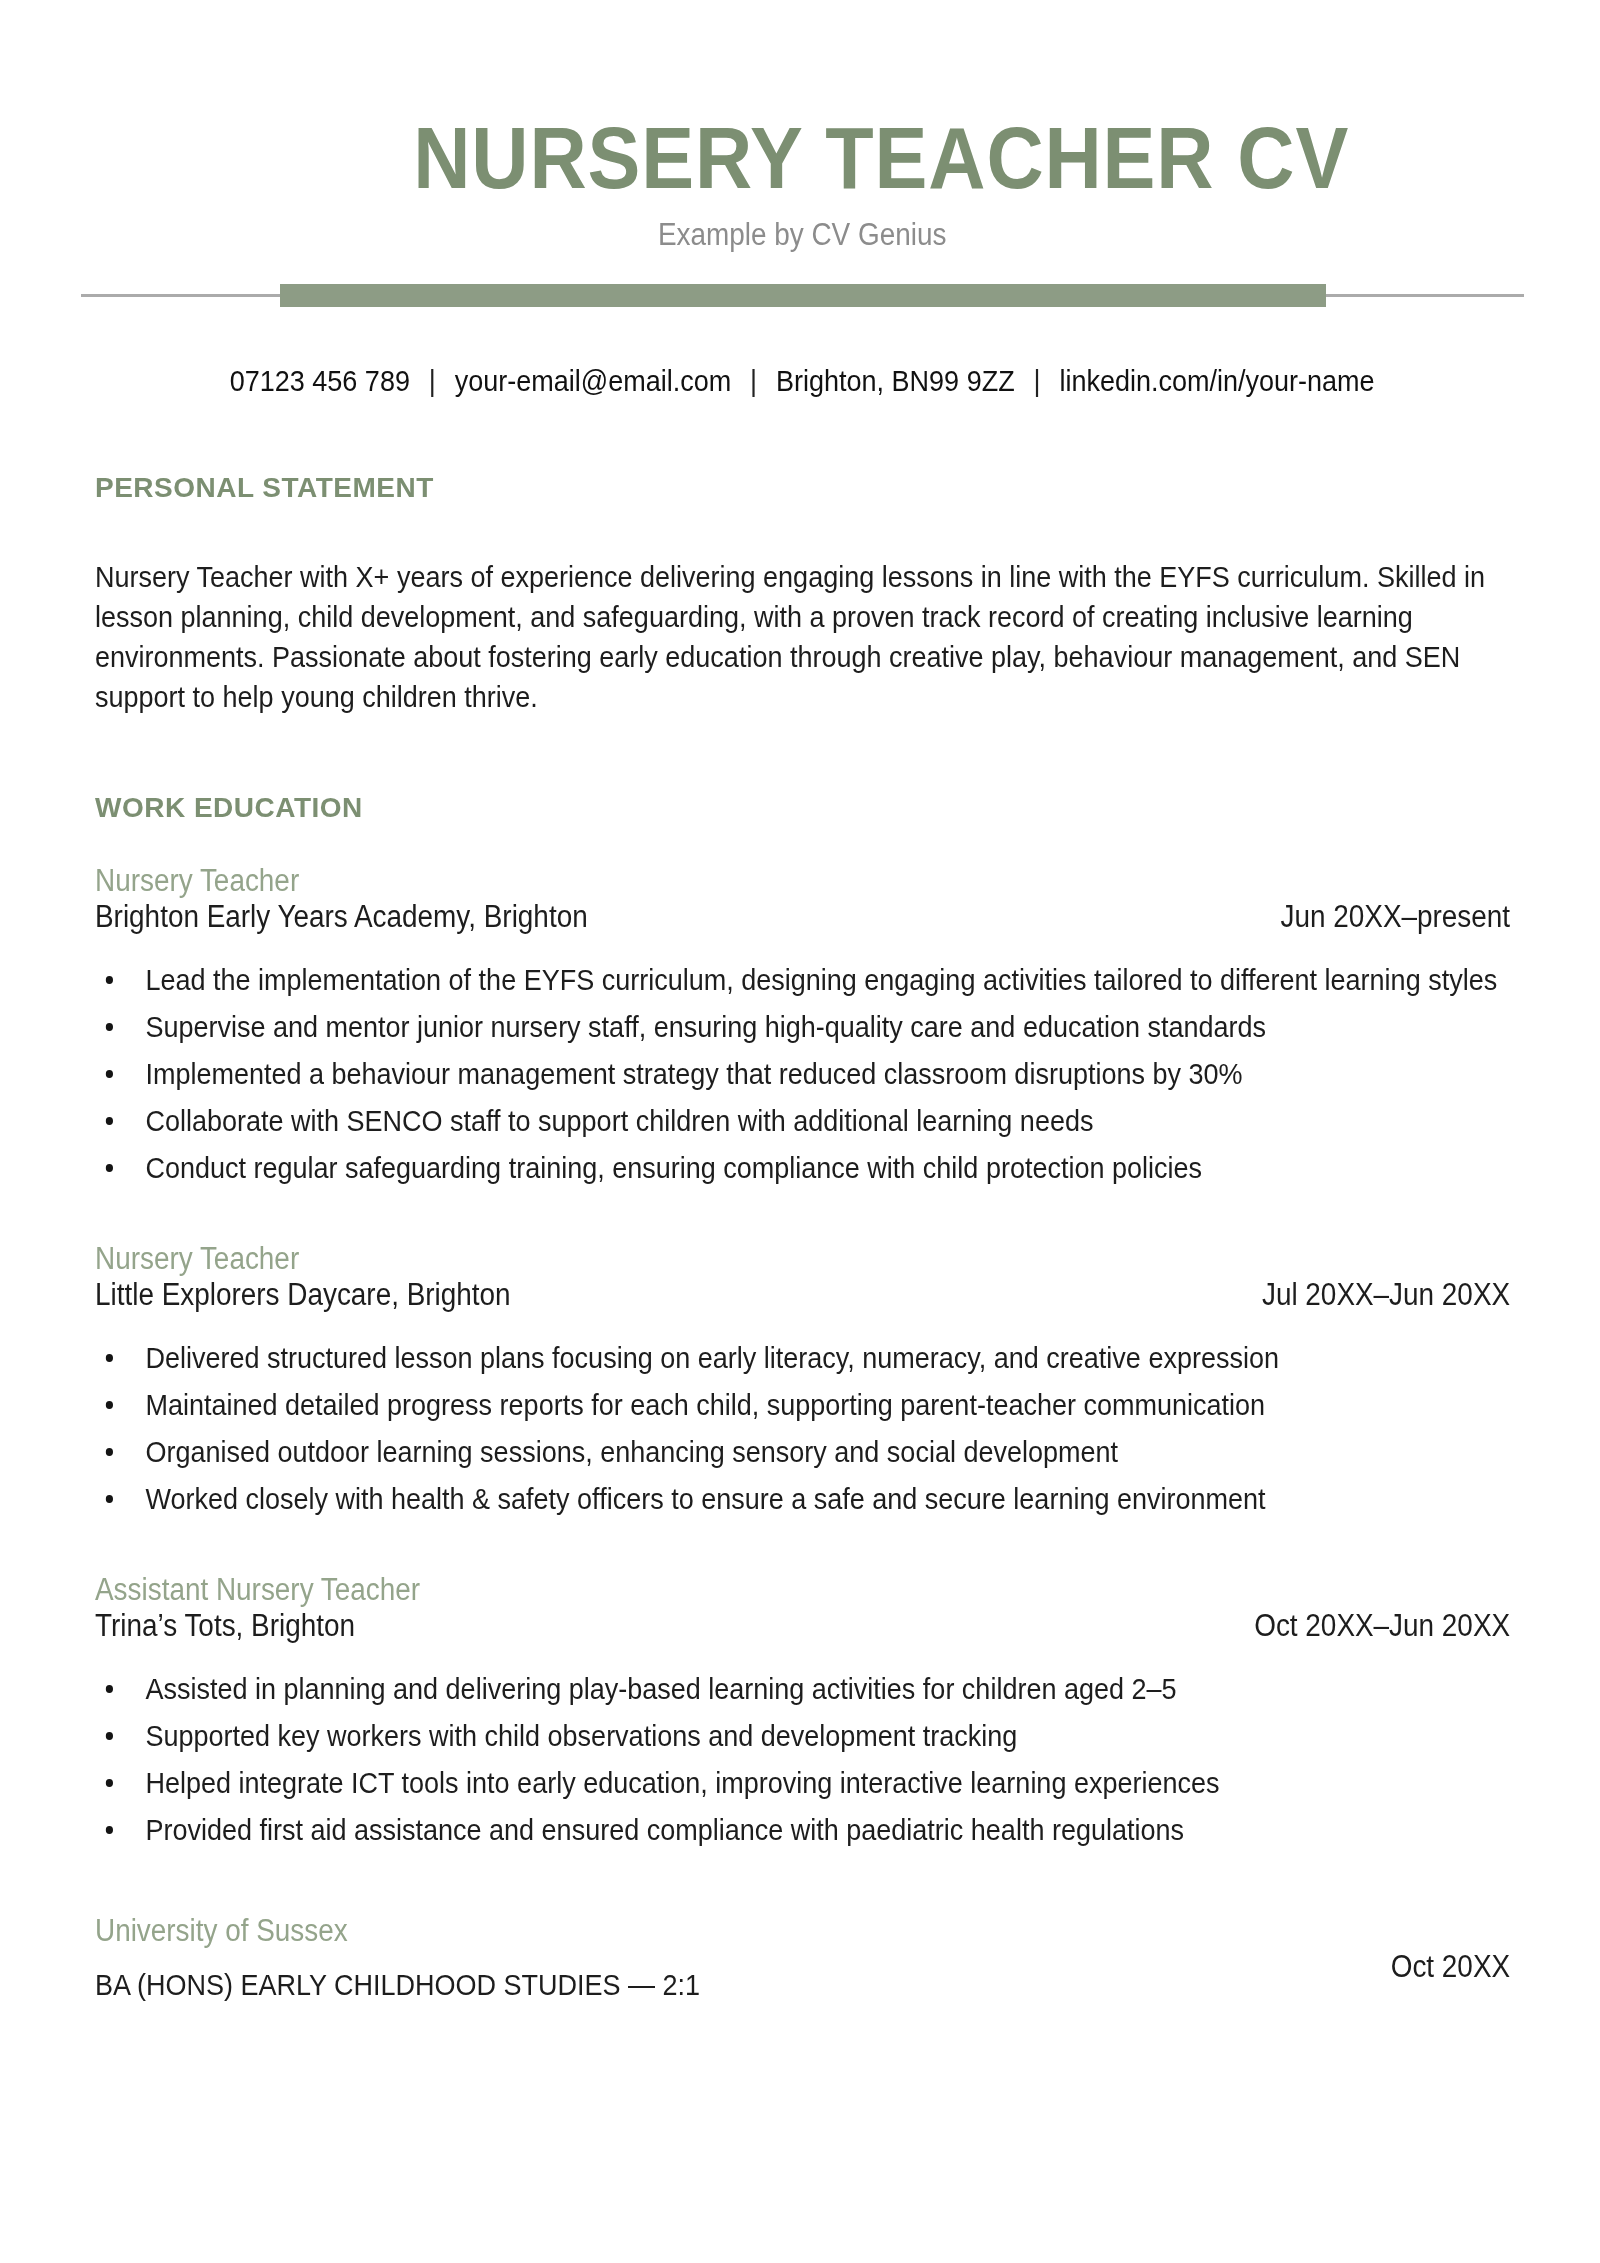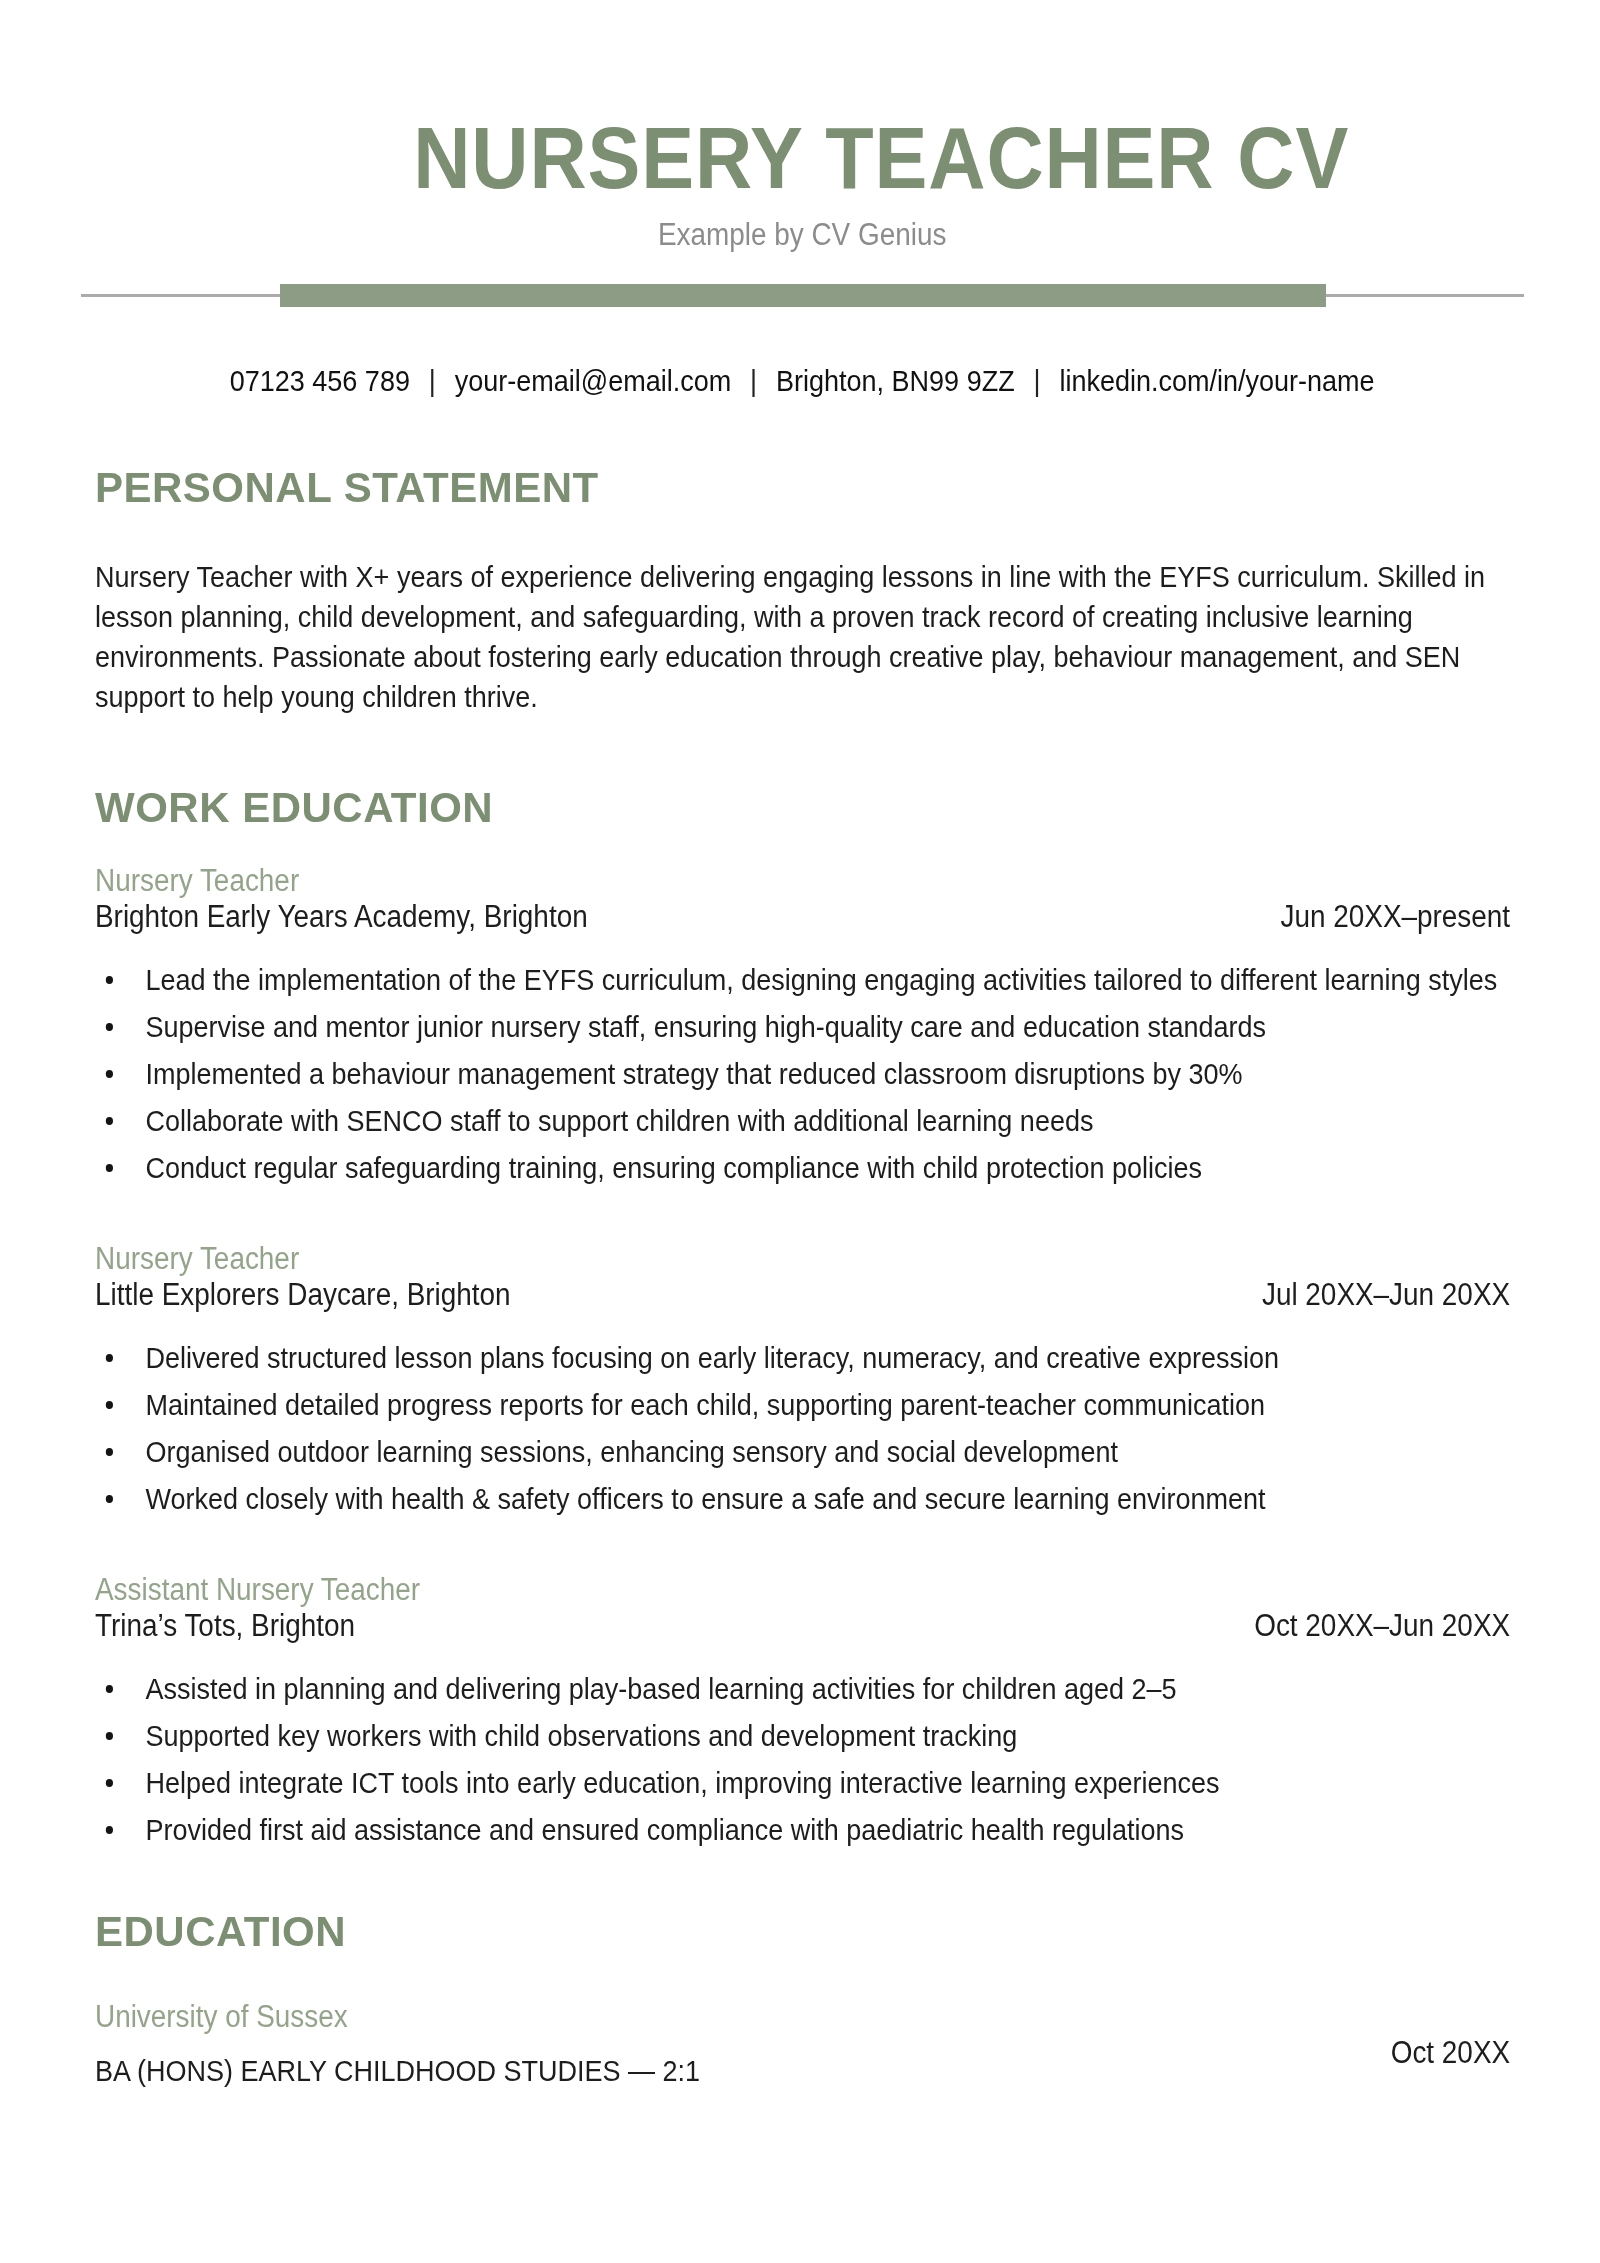--- a/index.html
+++ b/index.html
@@ -37,21 +37,21 @@
     position:absolute;left:50%;transform:translateX(-50%);
     top:0;width:1046px;height:23px;background:var(--bar-green);
   }
   .contact{
     margin-top:56px;font-size:30px;line-height:36px;text-align:center;
     color:#111;white-space:nowrap;
   }
   .contact .sep{margin:0 21px;color:#222;}
 
   h2.sec{
-    margin:0;font-size:42px;line-height:38px;font-weight:700;
+    margin:0;font-size:28px;line-height:38px;font-weight:700;
     color:var(--heading-green);letter-spacing:0.5px;
   }
   .sec-ps{margin-top:70px;}
   .statement{margin-top:50px;font-size:30px;line-height:40px;}
 
   .sec-we{margin-top:72px;}
   .job{margin-top:36px;}
   .job + .job{margin-top:54px;}
   .job-title{font-size:31px;line-height:36px;color:var(--jobtitle-green);font-weight:400;}
   .head-row{
@@ -141,21 +141,20 @@
             <li><span class="dot"></span><span>Assisted in planning and delivering play-based learning activities for children aged 2–5</span></li>
             <li><span class="dot"></span><span>Supported key workers with child observations and development tracking</span></li>
             <li><span class="dot"></span><span>Helped integrate ICT tools into early education, improving interactive learning experiences</span></li>
             <li><span class="dot"></span><span>Provided first aid assistance and ensured compliance with paediatric health regulations</span></li>
           </ul>
   </article>
 </div>
   </section>
 
   <section class="sec-edu">
-    <h2 class="sec">EDUCATION</h2>
     <div class="cl">
       <div class="school">University of Sussex</div>
       <div class="edu-row">
         <span>BA (HONS) EARLY CHILDHOOD STUDIES — 2:1</span>
         <span class="date edu-date">Oct 20XX</span>
       </div>
     </div>
   </section>
 
 </div>

